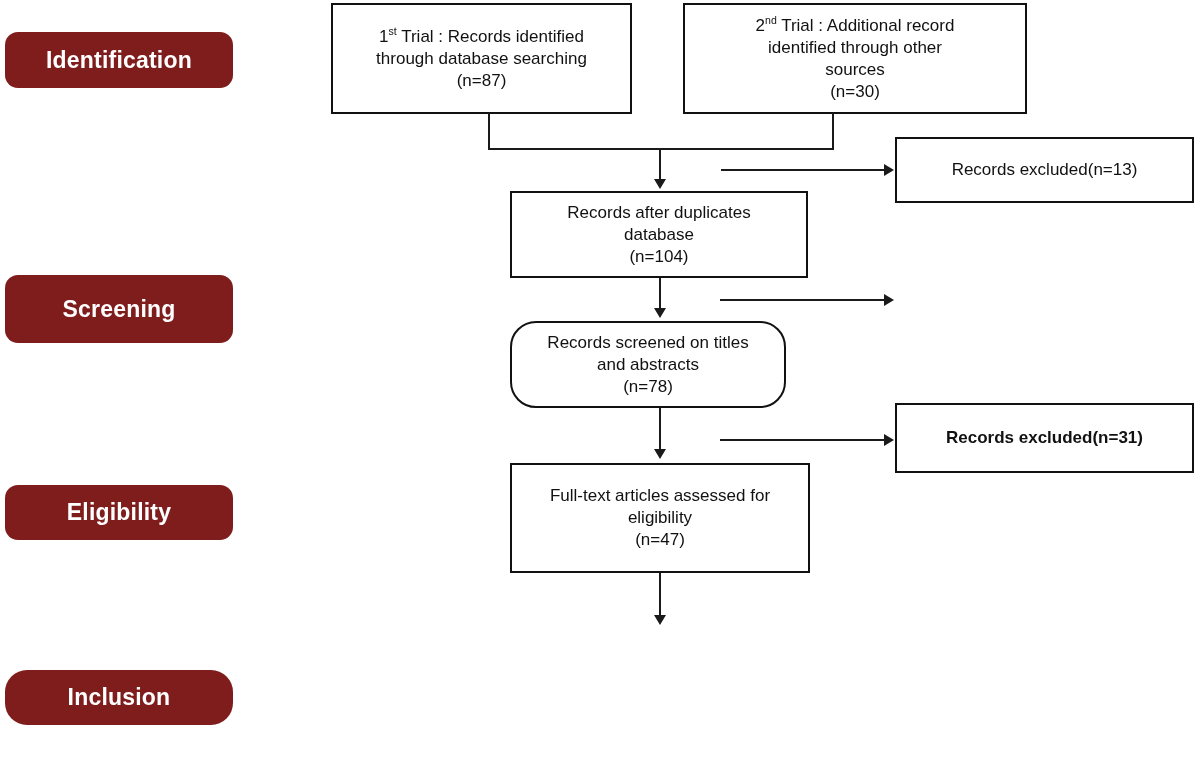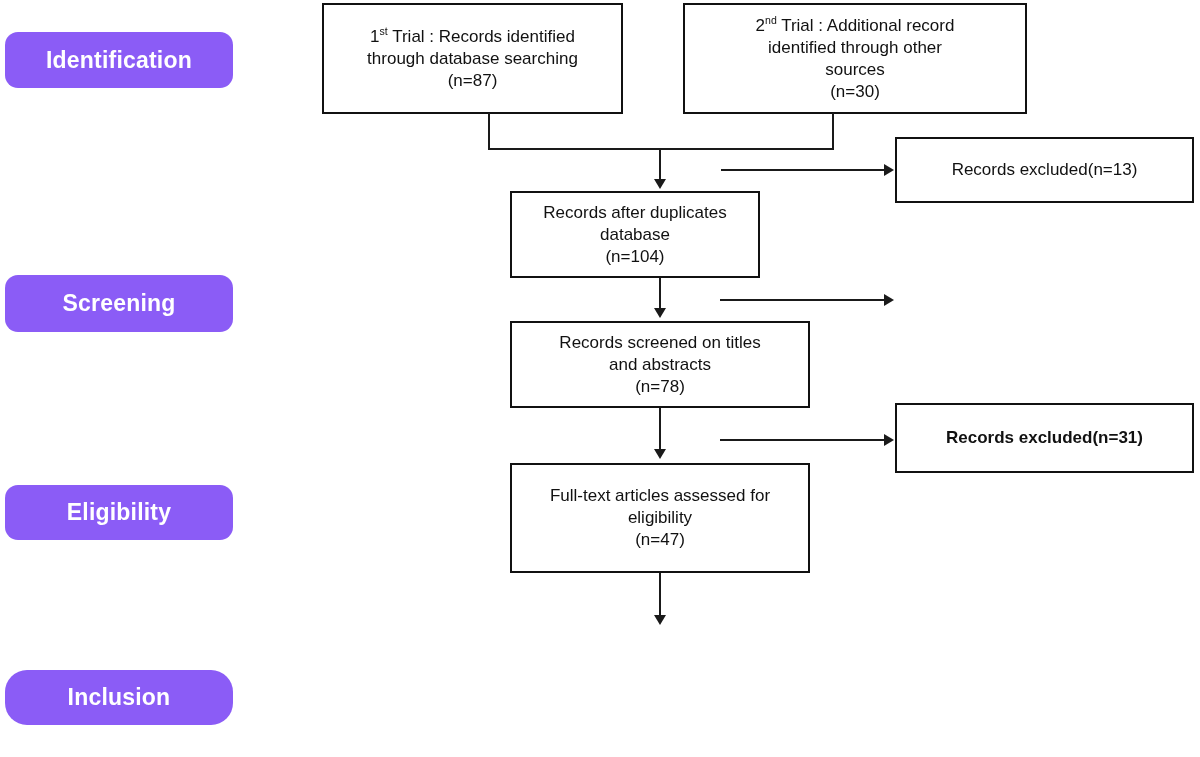--- a/index.html
+++ b/index.html
@@ -7,21 +7,21 @@
     position: relative;
     width: 1200px;
     height: 757px;
     background: #ffffff;
     font-family: "Liberation Sans", sans-serif;
     color: #111111;
     overflow: hidden;
   }
   .stage {
     position: absolute;
-    background: #8b5cf6;
+    background: #7f1d1d;
     color: #ffffff;
     border-radius: 13px;
     display: flex;
     align-items: center;
     justify-content: center;
     font-weight: bold;
     font-size: 23px;
     letter-spacing: 0.2px;
   }
   .fbox {
@@ -54,50 +54,50 @@
   }
 </style>
 </head>
 <body>
 
 <div class="canvas">
 
   <div class="stage" style="left:5px; top:32px; width:228px; height:56px;">
     <span>Identification</span>
   </div>
-  <div class="stage" style="left:5px; top:275px; width:228px; height:57px;">
+  <div class="stage" style="left:5px; top:275px; width:228px; height:68px;">
     <span>Screening</span>
   </div>
   <div class="stage" style="left:5px; top:485px; width:228px; height:55px;">
     <span>Eligibility</span>
   </div>
   <div class="stage" style="left:5px; top:670px; width:228px; height:55px;border-radius:22px;">
     <span>Inclusion</span>
   </div>
 
-  <div class="fbox" style="left:322px; top:3px; width:301px; height:111px;">
+  <div class="fbox" style="left:331px; top:3px; width:301px; height:111px;">
     <div class="ln"><span>1</span><sup class="ord">st</sup><span> Trial : Records identified</span></div>
     <div class="ln">through database searching</div>
     <div class="ln">(n=87)</div>
   </div>
 
   <div class="fbox" style="left:683px; top:3px; width:344px; height:111px;">
     <div class="ln"><span>2</span><sup class="ord">nd</sup><span> Trial : Additional record</span></div>
     <div class="ln">identified through other</div>
     <div class="ln">sources</div>
     <div class="ln">(n=30)</div>
   </div>
 
-  <div class="fbox" style="left:510px; top:191px; width:250px; height:87px;">
+  <div class="fbox" style="left:510px; top:191px; width:298px; height:87px;">
     <div class="ln">Records after duplicates</div>
     <div class="ln">database</div>
     <div class="ln">(n=104)</div>
   </div>
 
-  <div class="fbox" style="left:510px; top:321px; width:300px; height:87px;">
+  <div class="fbox" style="left:510px; top:321px; width:276px; height:87px;border-radius:26px;">
     <div class="ln">Records screened on titles</div>
     <div class="ln">and abstracts</div>
     <div class="ln">(n=78)</div>
   </div>
 
   <div class="fbox" style="left:510px; top:463px; width:300px; height:110px;">
     <div class="ln">Full-text articles assessed for</div>
     <div class="ln">eligibility</div>
     <div class="ln">(n=47)</div>
   </div>

